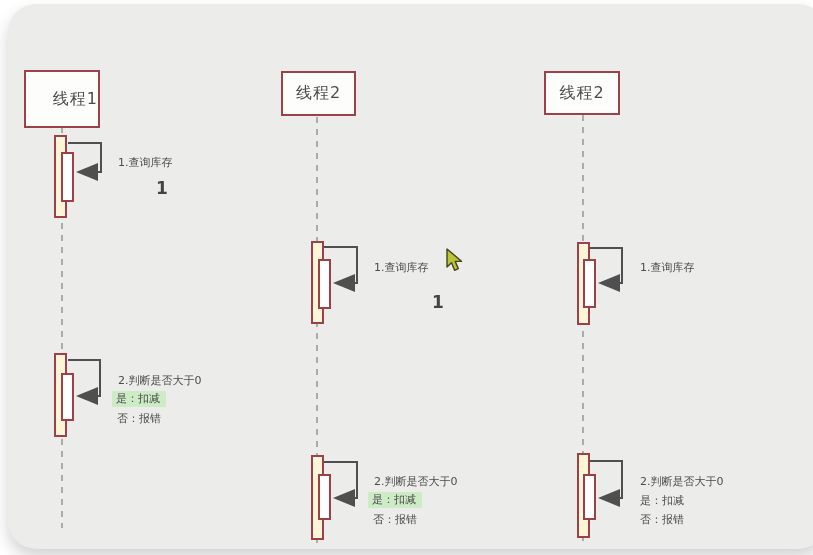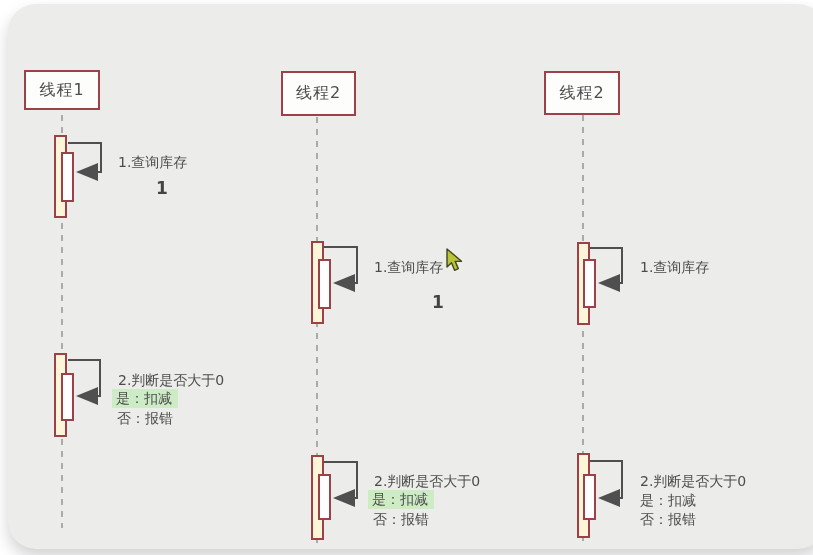--- a/index.html
+++ b/index.html
@@ -41,21 +41,21 @@
   }
   .act.outer{background:#fdf5d8;}
   .act.inner{background:#fefefe;}
   .arrows{
     position:absolute;left:0;top:0;
     pointer-events:none;
   }
   .txt{
     position:absolute;
     color:#4c4c4c;
-    font-size:14px;
+    font-size:11px;
     line-height:19px;
     white-space:nowrap;
   }
   .num{
     font-weight:bold;
     font-size:17px;
     color:#444444;
   }
   .hl{
     background:#cdecc6;
@@ -69,21 +69,21 @@
 </head>
 <body>
 
 <div class="stage">
   <div class="card"></div>
 
   <div class="lifeline" style="left:61px;top:115px;height:413px;"></div>
   <div class="lifeline" style="left:316px;top:117px;height:431px;"></div>
   <div class="lifeline" style="left:582px;top:115px;height:432px;"></div>
 
-  <div class="actor-box" style="left:24px;top:70px;width:76px;height:40px;">
+  <div class="actor-box" style="left:24px;top:70px;width:76px;height:58px;justify-content:flex-end;">
     <span>线程1</span>
   </div>
   <div class="actor-box" style="left:281px;top:71px;width:75px;height:45px;">
     <span>线程2</span>
   </div>
   <div class="actor-box" style="left:544px;top:71px;width:76px;height:44px;">
     <span>线程2</span>
   </div>
 
   <div class="act outer" style="left:54px;top:135px;height:83px;"></div>

